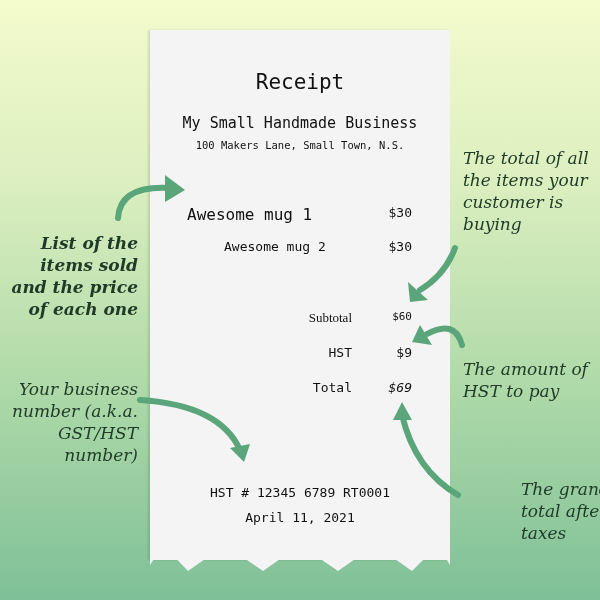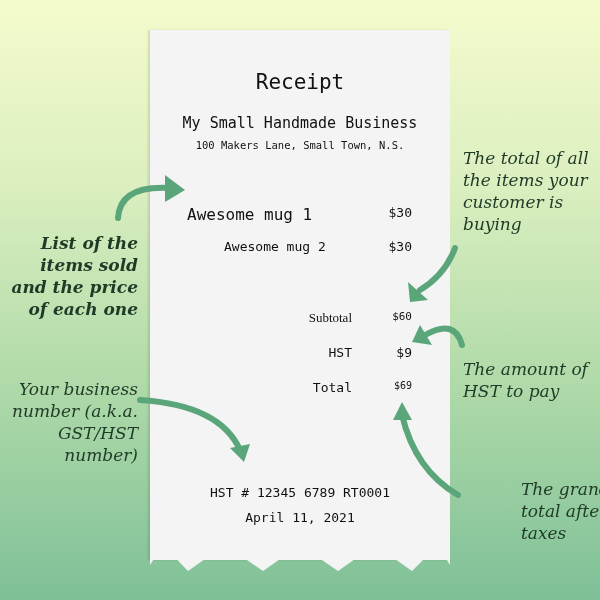--- a/index.html
+++ b/index.html
@@ -31,21 +31,21 @@
 <div class="t" style="left:187px;top:205px;font-size:16px;">Awesome mug 1</div>
 <div class="t" style="left:360px;width:52px;text-align:right;top:205px;font-size:13px;">$30</div>
 <div class="t" style="left:187px;top:239px;font-size:13px;margin-left:37px;">Awesome mug 2</div>
 <div class="t" style="left:360px;width:52px;text-align:right;top:239px;font-size:13px;">$30</div>
 
 <div class="t" style="left:260px;width:92px;text-align:right;top:310px;font-size:13px;font-family:Liberation Serif, serif;">Subtotal</div>
 <div class="t" style="left:360px;width:52px;text-align:right;top:310px;font-size:11px;">$60</div>
 <div class="t" style="left:260px;width:92px;text-align:right;top:345px;font-size:13px;">HST</div>
 <div class="t" style="left:360px;width:52px;text-align:right;top:345px;font-size:13px;">$9</div>
 <div class="t" style="left:260px;width:92px;text-align:right;top:380px;font-size:13px;">Total</div>
-<div class="t" style="left:360px;width:52px;text-align:right;top:380px;font-size:10px;">$69</div>
+<div class="t" style="left:360px;width:52px;text-align:right;top:380px;font-size:13px;font-style:italic;">$69</div>
 
 <div class="t center" style="top:485px;font-size:13px;">HST # 12345 6789 RT0001</div>
 <div class="t center" style="top:510px;font-size:13px;">April 11, 2021</div>
 
 <svg class="arrows" width="600" height="600">
   <g fill="none" stroke="#5aa67a" stroke-width="6" stroke-linecap="round">
     <path d="M118 218 Q120 185 170 188"></path>
     <path d="M455 248 Q445 275 420 290"></path>
     <path d="M462 345 Q455 318 425 335"></path>
     <path d="M140 400 Q220 405 240 450"></path>

